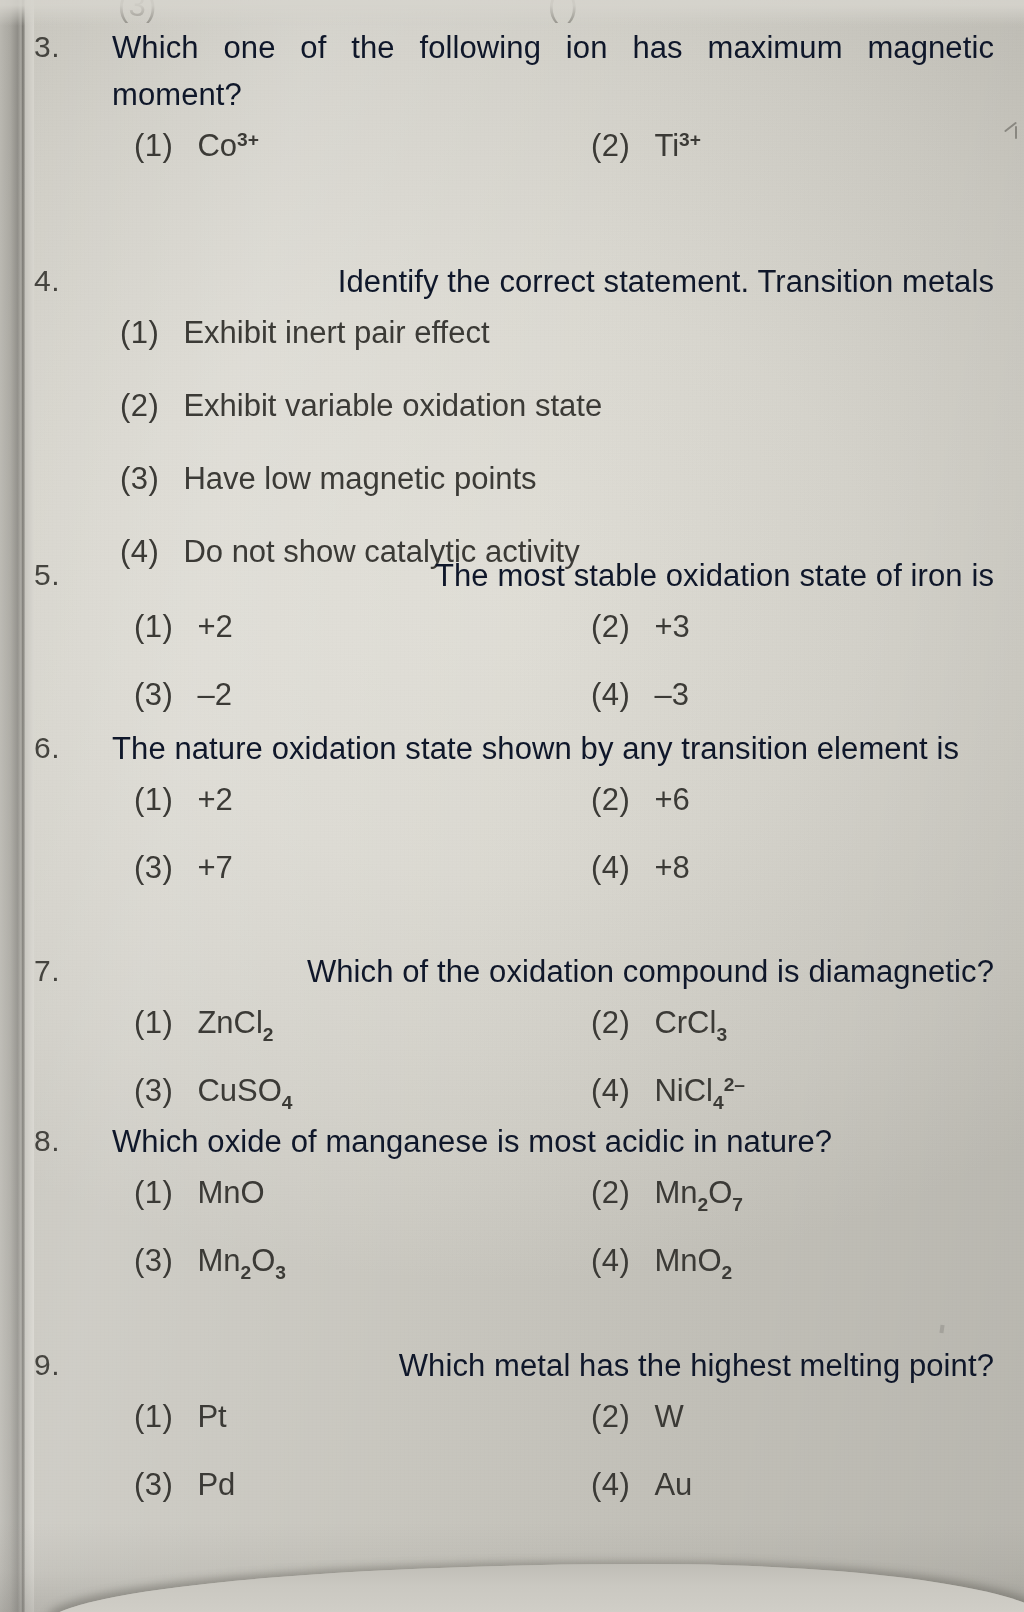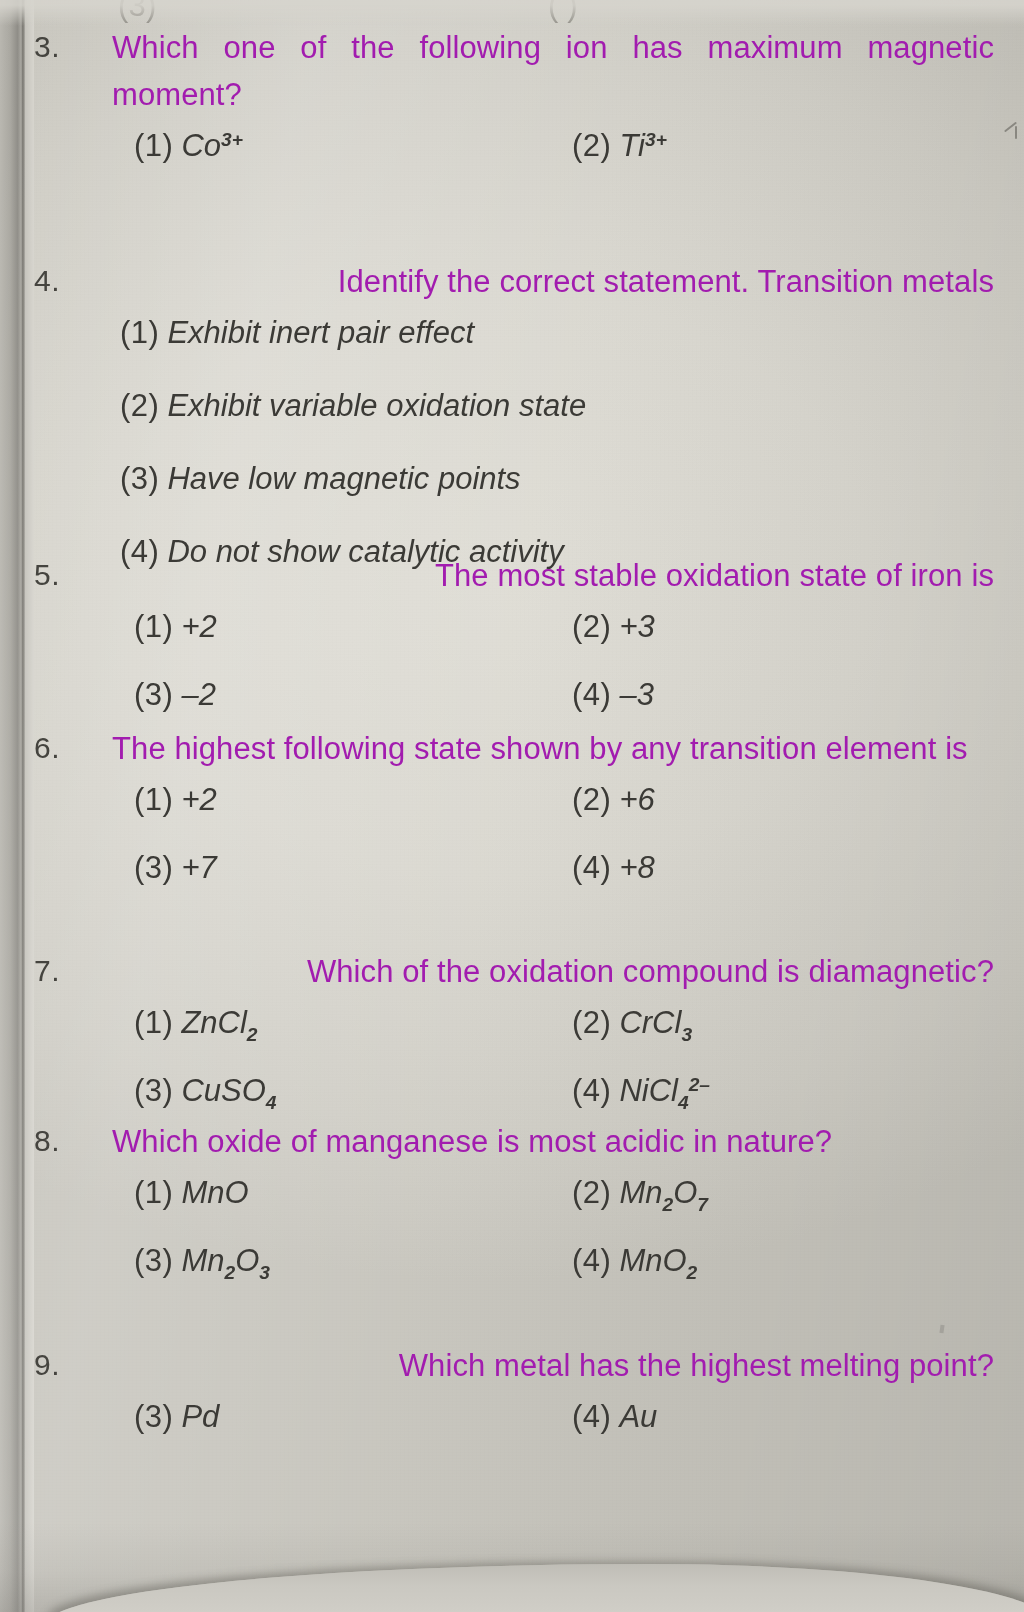--- a/index.html
+++ b/index.html
@@ -174,21 +174,21 @@
     font-size: 30px;
     letter-spacing: 0.5px;
     color: #45443f;
   }
   .q-text {
     margin-left: 78px;
     font-size: 31px;
     line-height: 47px;
     text-align: justify;
     text-justify: inter-word;
-    color: #a21caf;
+    color: #0f172a;
     letter-spacing: 0.1px;
     padding-right: 4px;
   }
   .q-text.nojust { text-align: right; }
 
   .opts {
     position: relative;
     margin-left: 78px;
     margin-top: 6px;
   }
@@ -197,23 +197,23 @@
     height: 68px;
   }
   .opt {
     position: absolute;
     font-size: 31px;
     line-height: 44px;
     color: #3b3a36;
     white-space: nowrap;
   }
   .opt.col1 { left: 22px; }
-  .opt.col2 { left: 460px; }
+  .opt.col2 { left: 479px; }
   .opt .lbl { letter-spacing: 0.5px; }
-  .opt .val { margin-left: 8px; font-style: italic; }
+  .opt .val { margin-left: 24px; }
 
   
   .opts.stacked .opt-row { height: 73px; }
   .opts.stacked .opt.col1 { left: 8px; }
 
   sub {
     font-size: 0.62em;
     vertical-align: -0.42em;
     line-height: 0;
     font-weight: 600;
@@ -317,21 +317,21 @@
           <div class="opt col2">
             <span class="lbl">(4)</span><span class="val">–3</span>
           </div>
         </div>
       </div>
     </div>
 
     <div class="q" id="q3" style="top:725px;">
       <div class="q-head">
         <span class="q-num">6.</span>
-        <div class="q-text">The highest following state shown by any transition element is</div>
+        <div class="q-text">The nature oxidation state shown by any transition element is</div>
       </div>
       <div class="opts">
         <div class="opt-row">
           <div class="opt col1">
             <span class="lbl">(1)</span><span class="val">+2</span>
           </div>
           <div class="opt col2">
             <span class="lbl">(2)</span><span class="val">+6</span>
           </div>
         </div>
@@ -395,20 +395,28 @@
         </div>
       </div>
     </div>
 
     <div class="q" id="q6" style="top:1342px;">
       <div class="q-head">
         <span class="q-num">9.</span>
         <div class="q-text nojust">Which metal has the highest melting point?</div>
       </div>
       <div class="opts">
+        <div class="opt-row">
+          <div class="opt col1">
+            <span class="lbl">(1)</span><span class="val">Pt</span>
+          </div>
+          <div class="opt col2">
+            <span class="lbl">(2)</span><span class="val">W</span>
+          </div>
+        </div>
         <div class="opt-row">
           <div class="opt col1">
             <span class="lbl">(3)</span><span class="val">Pd</span>
           </div>
           <div class="opt col2">
             <span class="lbl">(4)</span><span class="val">Au</span>
           </div>
         </div>
       </div>
     </div>

